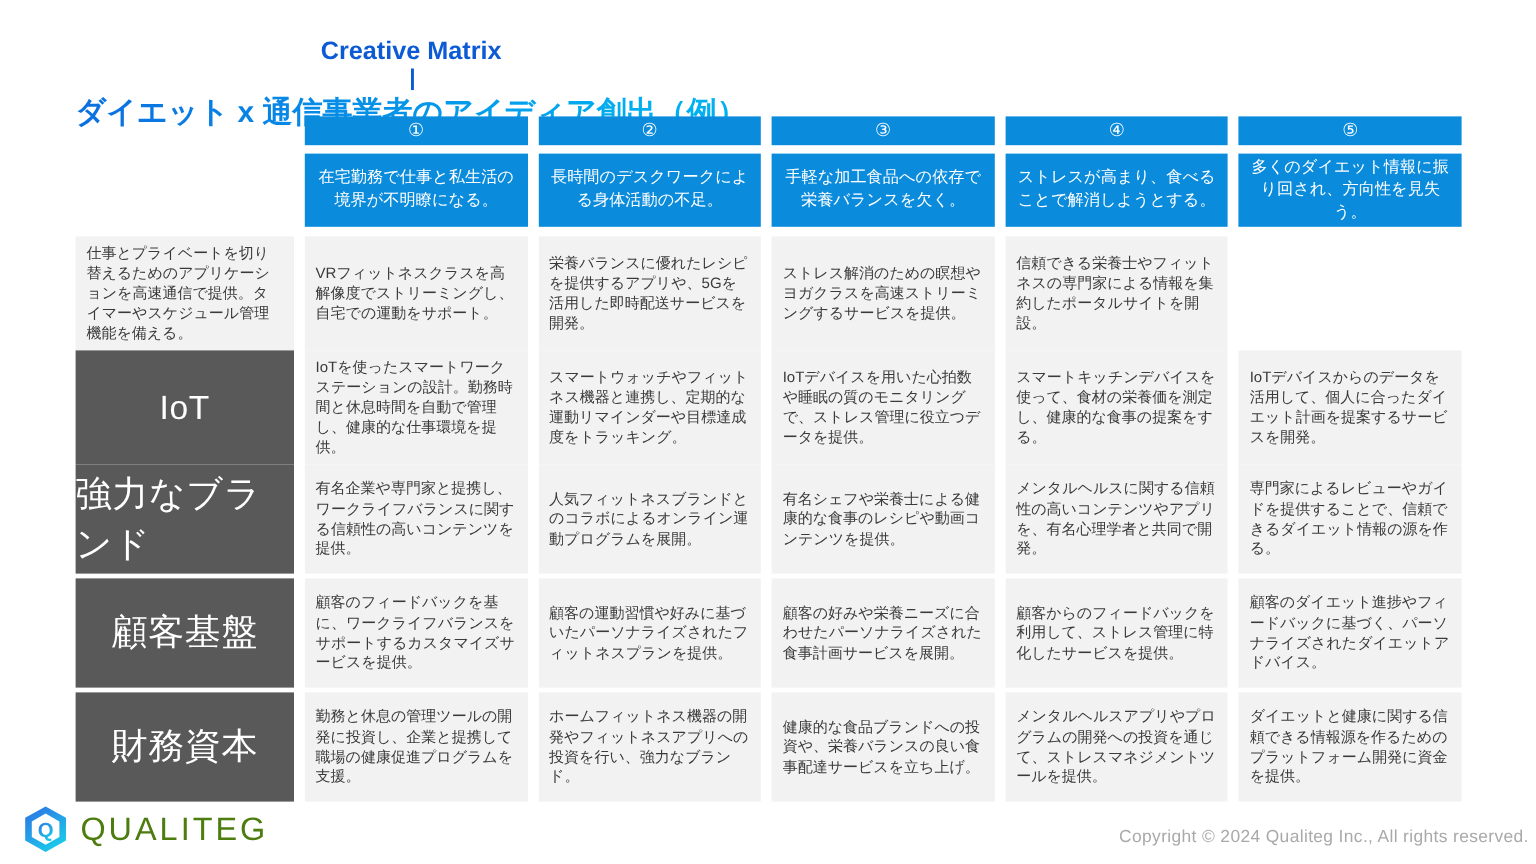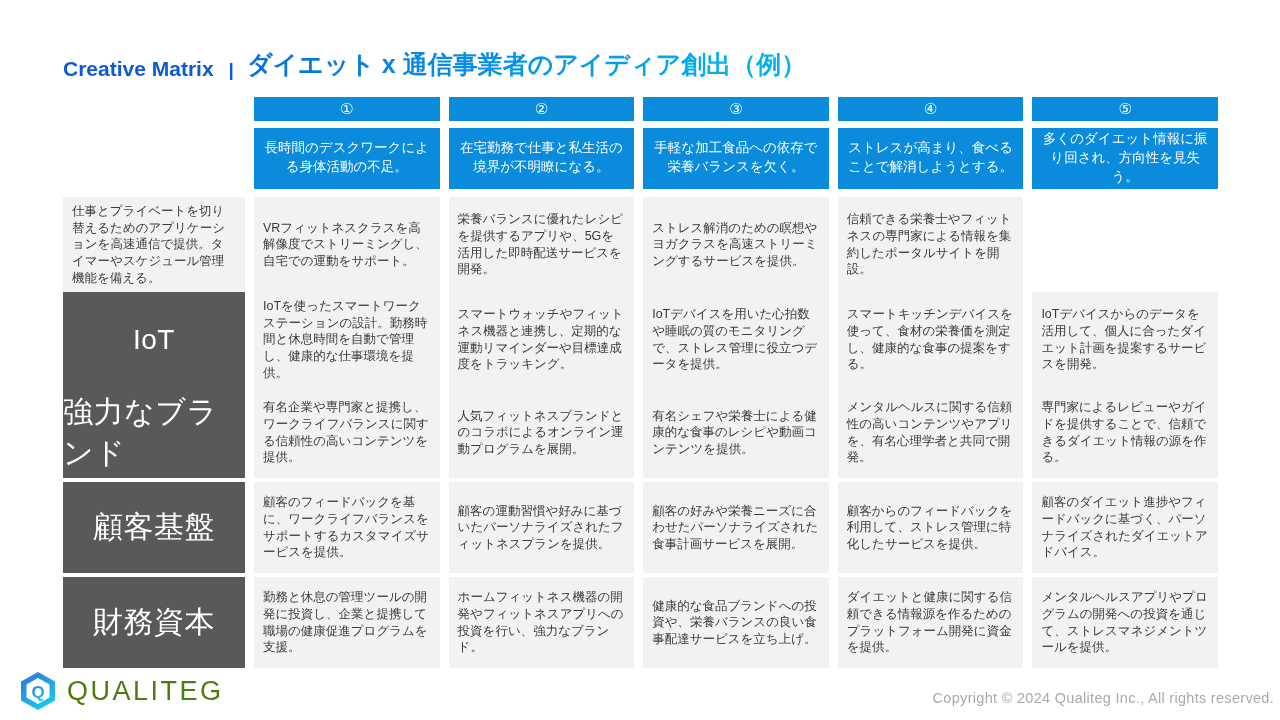--- a/index.html
+++ b/index.html
@@ -1,21 +1,21 @@
 <!DOCTYPE html>
 <html style="--header-blue: #0a8bdc; --row-header-gray: #595959; --cell-bg: #f2f2f2; --title-blue: #0c5bd5; --title-blue2: #0b6fe0; --title-cyan: #00b0f0; --logo-grad-start: #2e6ee4; --logo-grad-end: #1bc9ea;"><head>
 <meta charset="utf-8">
 <style>
   html,body{margin:0;padding:0;background:#fff;}
   .slide{
     position:relative;width:1280px;height:720px;background:#ffffff;overflow:hidden;
     font-family:"Liberation Sans","DejaVu Sans",sans-serif;
   }
   
-  .title{position:absolute;left:63px;top:48px;display:flex;align-items:flex-end;white-space:nowrap;}
+  .title{position:absolute;left:63px;top:31px;display:flex;align-items:center;white-space:nowrap;flex-direction:column;}
   .t-en{font-size:21px;font-weight:bold;color:var(--title-blue,#0c5bd5);}
   .t-sep{font-size:19px;font-weight:bold;color:var(--title-blue,#0c5bd5);margin:0 13px 0 15px;}
   .t-ja{
     font-size:25px;font-weight:bold;
     background:linear-gradient(90deg,var(--title-blue2,#0b6fe0) 0%,var(--title-cyan,#00b0f0) 85%);
     -webkit-background-clip:text;background-clip:text;color:transparent;
   }
   
   .matrix{position:absolute;left:63px;top:97px;width:1155px;}
   .mrow{display:grid;grid-template-columns:182px repeat(5,1fr);column-gap:9px;}
@@ -68,22 +68,22 @@
       <div class="spacer"></div>
       <div class="num-cell">①</div>
       <div class="num-cell">②</div>
       <div class="num-cell">③</div>
       <div class="num-cell">④</div>
       <div class="num-cell">⑤</div>
     </div>
 
     <div class="mrow head-row">
       <div class="spacer"></div>
+      <div class="head-cell">在宅勤務で仕事と私生活の境界が不明瞭になる。</div>
       <div class="head-cell">長時間のデスクワークによる身体活動の不足。</div>
-      <div class="head-cell">在宅勤務で仕事と私生活の境界が不明瞭になる。</div>
       <div class="head-cell">手軽な加工食品への依存で栄養バランスを欠く。</div>
       <div class="head-cell">ストレスが高まり、食べることで解消しようとする。</div>
       <div class="head-cell">多くのダイエット情報に振り回され、方向性を見失う。</div>
     </div>
 
     <div class="mrow data-row">
       <div class="cell">
           <span>仕事とプライベートを切り替えるためのアプリケーションを高速通信で提供。タイマーやスケジュール管理機能を備える。</span>
         </div>
       <div class="cell">
@@ -162,24 +162,24 @@
       <div class="cell">
           <span>勤務と休息の管理ツールの開発に投資し、企業と提携して職場の健康促進プログラムを支援。</span>
         </div>
       <div class="cell">
           <span>ホームフィットネス機器の開発やフィットネスアプリへの投資を行い、強力なブランド。</span>
         </div>
       <div class="cell">
           <span>健康的な食品ブランドへの投資や、栄養バランスの良い食事配達サービスを立ち上げ。</span>
         </div>
       <div class="cell">
-          <span>ダイエットと健康に関する信頼できる情報源を作るためのプラットフォーム開発に資金を提供。</span>
+          <span>メンタルヘルスアプリやプログラムの開発への投資を通じて、ストレスマネジメントツールを提供。</span>
         </div>
       <div class="cell">
-          <span>メンタルヘルスアプリやプログラムの開発への投資を通じて、ストレスマネジメントツールを提供。</span>
+          <span>ダイエットと健康に関する信頼できる情報源を作るためのプラットフォーム開発に資金を提供。</span>
         </div>
     </div>
   </div>
 
   <div class="logo">
     <svg width="40" height="40" viewBox="0 0 40 40">
       <defs>
         <linearGradient id="hexgrad" x1="0%" y1="0%" x2="60%" y2="100%">
           <stop offset="0%" stop-color="#2e6ee4"></stop>
           <stop offset="100%" stop-color="#1bc9ea"></stop>

